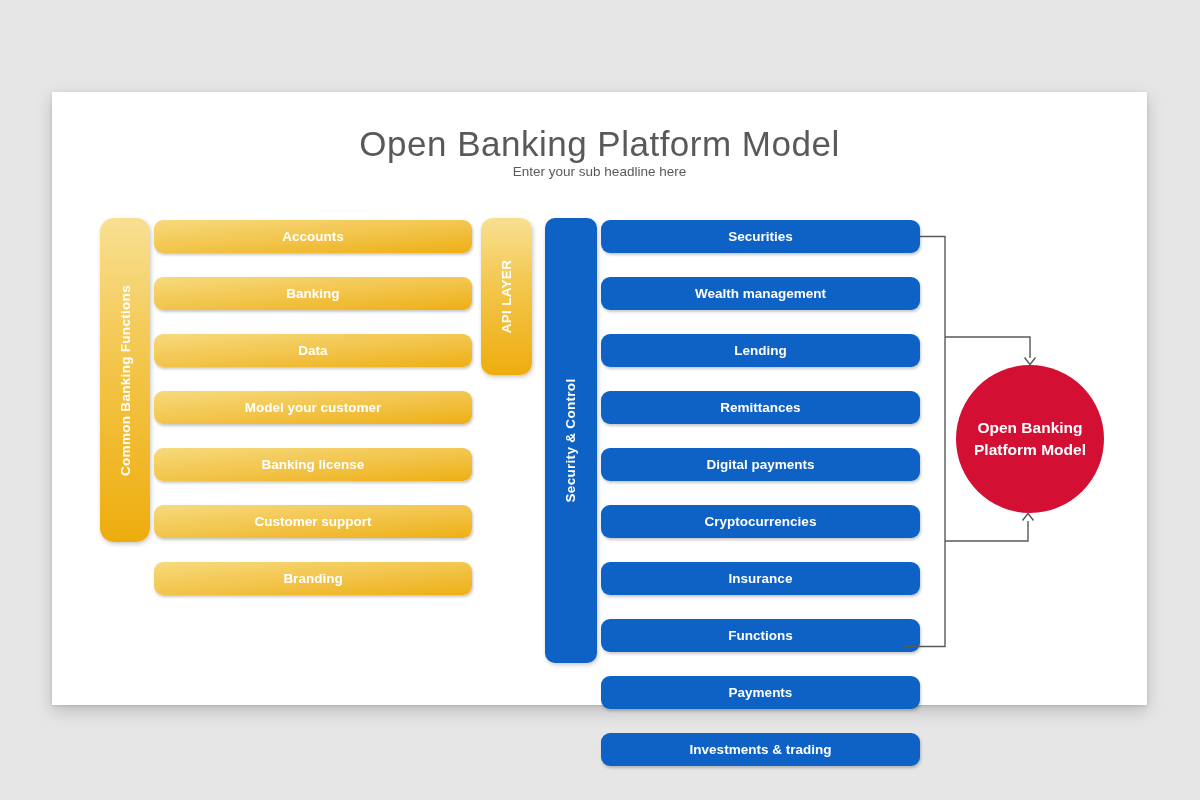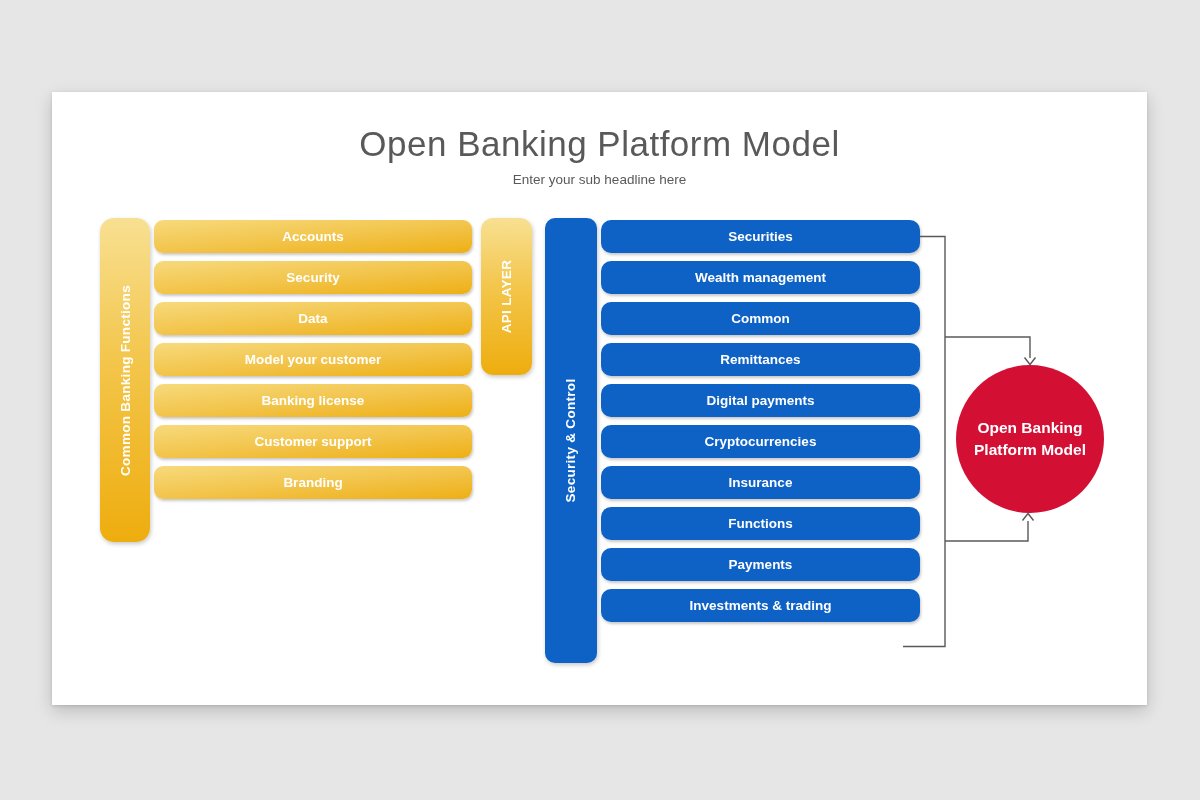--- a/index.html
+++ b/index.html
@@ -12,47 +12,47 @@
   .slide {
     position:absolute; left:52px; top:92px; width:1095px; height:613px;
     background:#ffffff;
     box-shadow:0 6px 16px rgba(0,0,0,0.18), 0 1px 3px rgba(0,0,0,0.12);
   }
   .title {
     position:absolute; top:32px; left:0; width:100%;
     text-align:center; color:#595959; font-size:35px; letter-spacing:0.5px;
   }
   .subtitle {
-    position:absolute; top:80px; left:0; width:100%;
+    position:absolute; top:72px; left:0; width:100%;
     text-align:center; color:#595959; font-size:13.5px;
   }
   
   .vbar {
     position:absolute; display:flex; align-items:center; justify-content:center;
     box-shadow:1px 2px 4px rgba(0,0,0,0.22);
   }
   .vbar .vtext {
     transform:rotate(-90deg); white-space:nowrap;
     color:#ffffff; font-weight:bold; font-size:13.5px; letter-spacing:0.3px;
   }
   .gold-grad { background:linear-gradient(180deg,#f8e092 0%,#f3c54a 45%,#eead0e 100%); }
   .bar-left   { left:48px;  top:126px; width:50px;  height:324px; border-radius:14px; }
   .bar-api    { left:429px; top:126px; width:51px;  height:157px; border-radius:12px; }
   .bar-blue   { left:493px; top:126px; width:52px;  height:445px; border-radius:10px; background:#0e62c6; }
   
-  .rows { position:absolute; display:flex; flex-direction:column; gap:8px; }
+  .rows { position:absolute; display:flex; flex-direction:column; gap:24px; }
   .rows-gold { left:102px; top:128px; width:318px; }
   .rows-blue { left:549px; top:128px; width:319px; }
   .row {
     height:33px; border-radius:9px; display:flex; align-items:center; justify-content:center;
     color:#ffffff; font-weight:bold; font-size:13.5px;
     box-shadow:1px 2px 3px rgba(0,0,0,0.22);
   }
   .row-gold { background:linear-gradient(175deg,#f7da7d 0%,#f2c348 55%,#eeaf14 100%); }
-  .row-blue { background:#0e62c6;border-radius:10px; }
+  .row-blue { background:#0e62c6; }
   
   .hub {
     position:absolute; left:904px; top:273px; width:148px; height:148px;
     background:#d30f34; border-radius:50%;
     display:flex; align-items:center; justify-content:center; text-align:center;
     color:#ffffff; font-weight:bold; font-size:15.5px; line-height:1.45;
     padding:0 18px;
   }
   .connectors {
     position:absolute; left:0; top:0; width:1095px; height:613px;
@@ -68,21 +68,21 @@
   <div class="subtitle">Enter your sub headline here</div>
 
   <div class="vbar gold-grad bar-left">
     <span class="vtext">Common Banking Functions</span>
   </div>
 
   <div class="rows rows-gold">
 
       <div class="row row-gold">Accounts</div>
 
-      <div class="row row-gold">Security</div>
+      <div class="row row-gold">Banking</div>
 
       <div class="row row-gold">Data</div>
 
       <div class="row row-gold">Model your customer</div>
 
 
       <div class="row row-gold">Banking license</div>
 
       <div class="row row-gold">Customer support</div>
 
@@ -96,21 +96,21 @@
   <div class="vbar bar-blue">
     <span class="vtext">Security &amp; Control</span>
   </div>
 
   <div class="rows rows-blue">
 
       <div class="row row-blue">Securities</div>
 
       <div class="row row-blue">Wealth management</div>
 
-      <div class="row row-blue">Common</div>
+      <div class="row row-blue">Lending</div>
 
       <div class="row row-blue">Remittances</div>
 
       <div class="row row-blue">Digital payments</div>
 
 
       <div class="row row-blue">Cryptocurrencies</div>
 
       <div class="row row-blue">Insurance</div>
 

